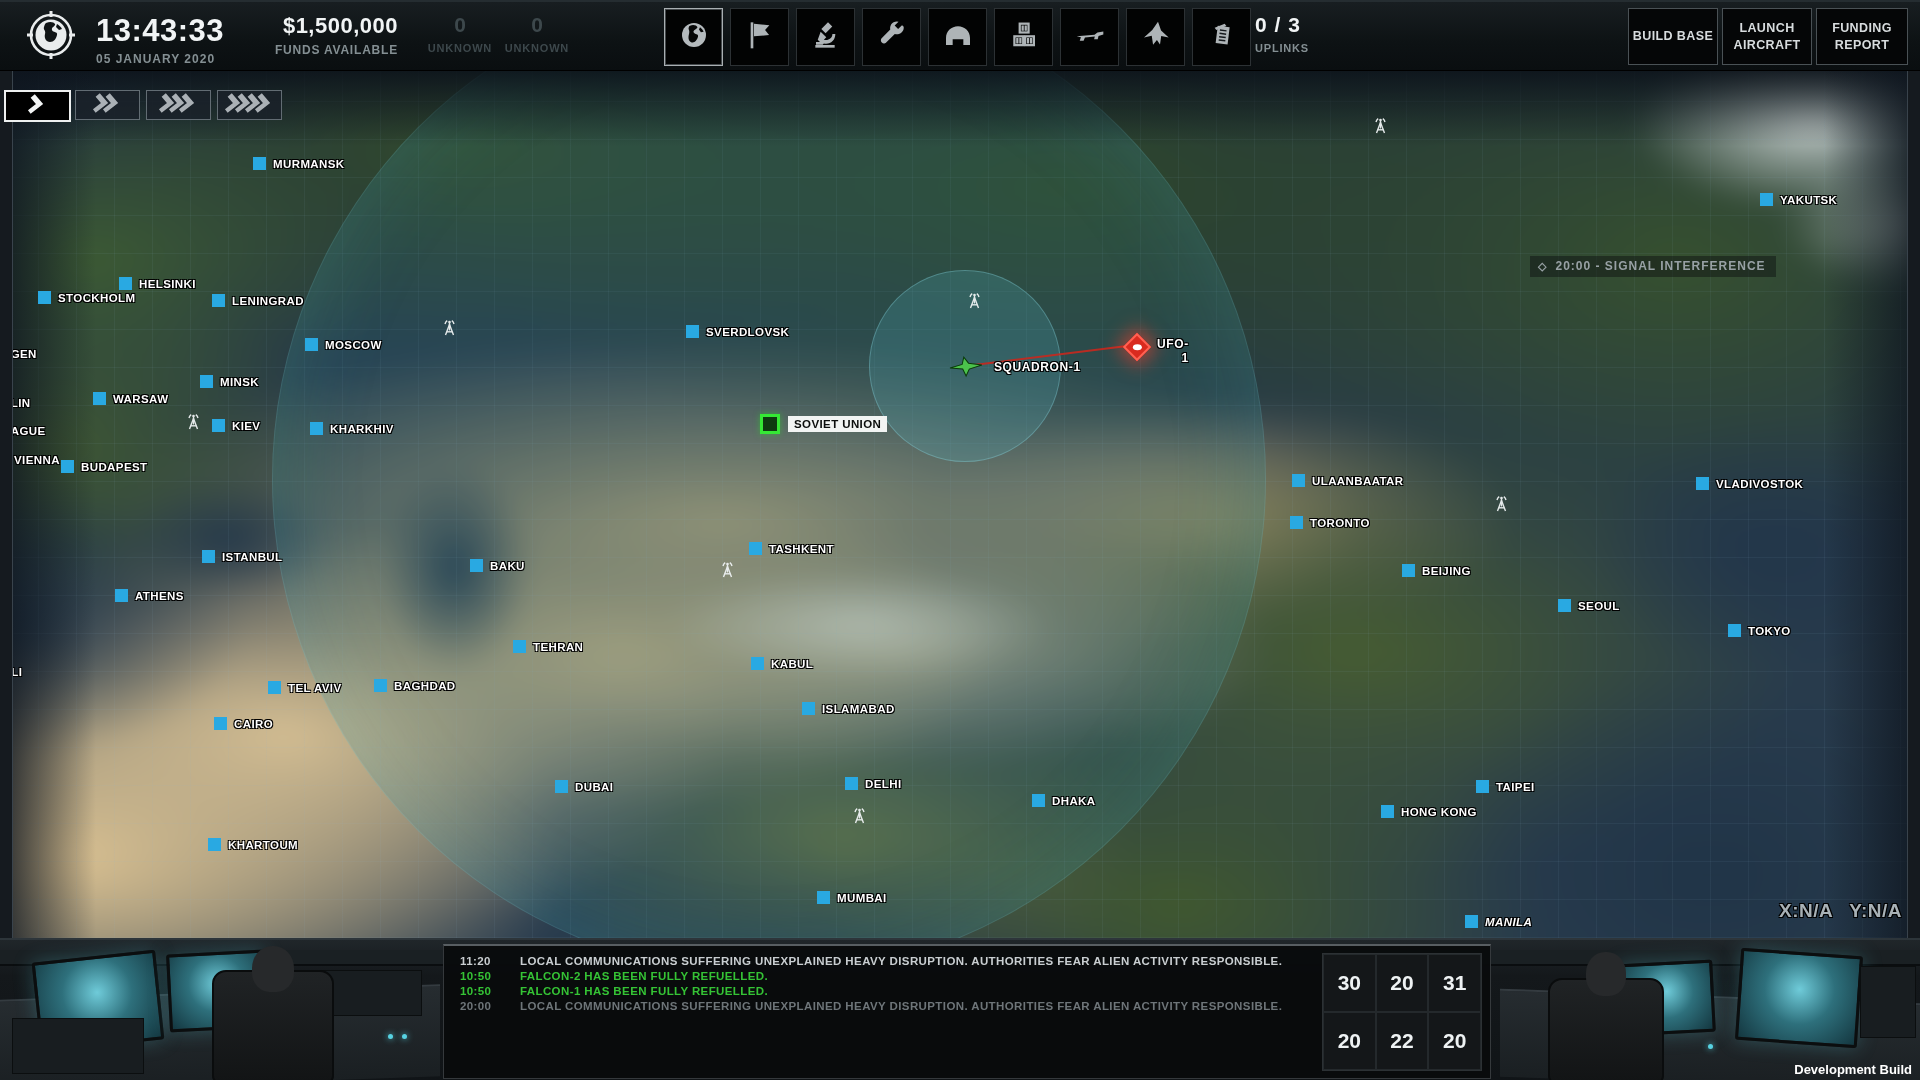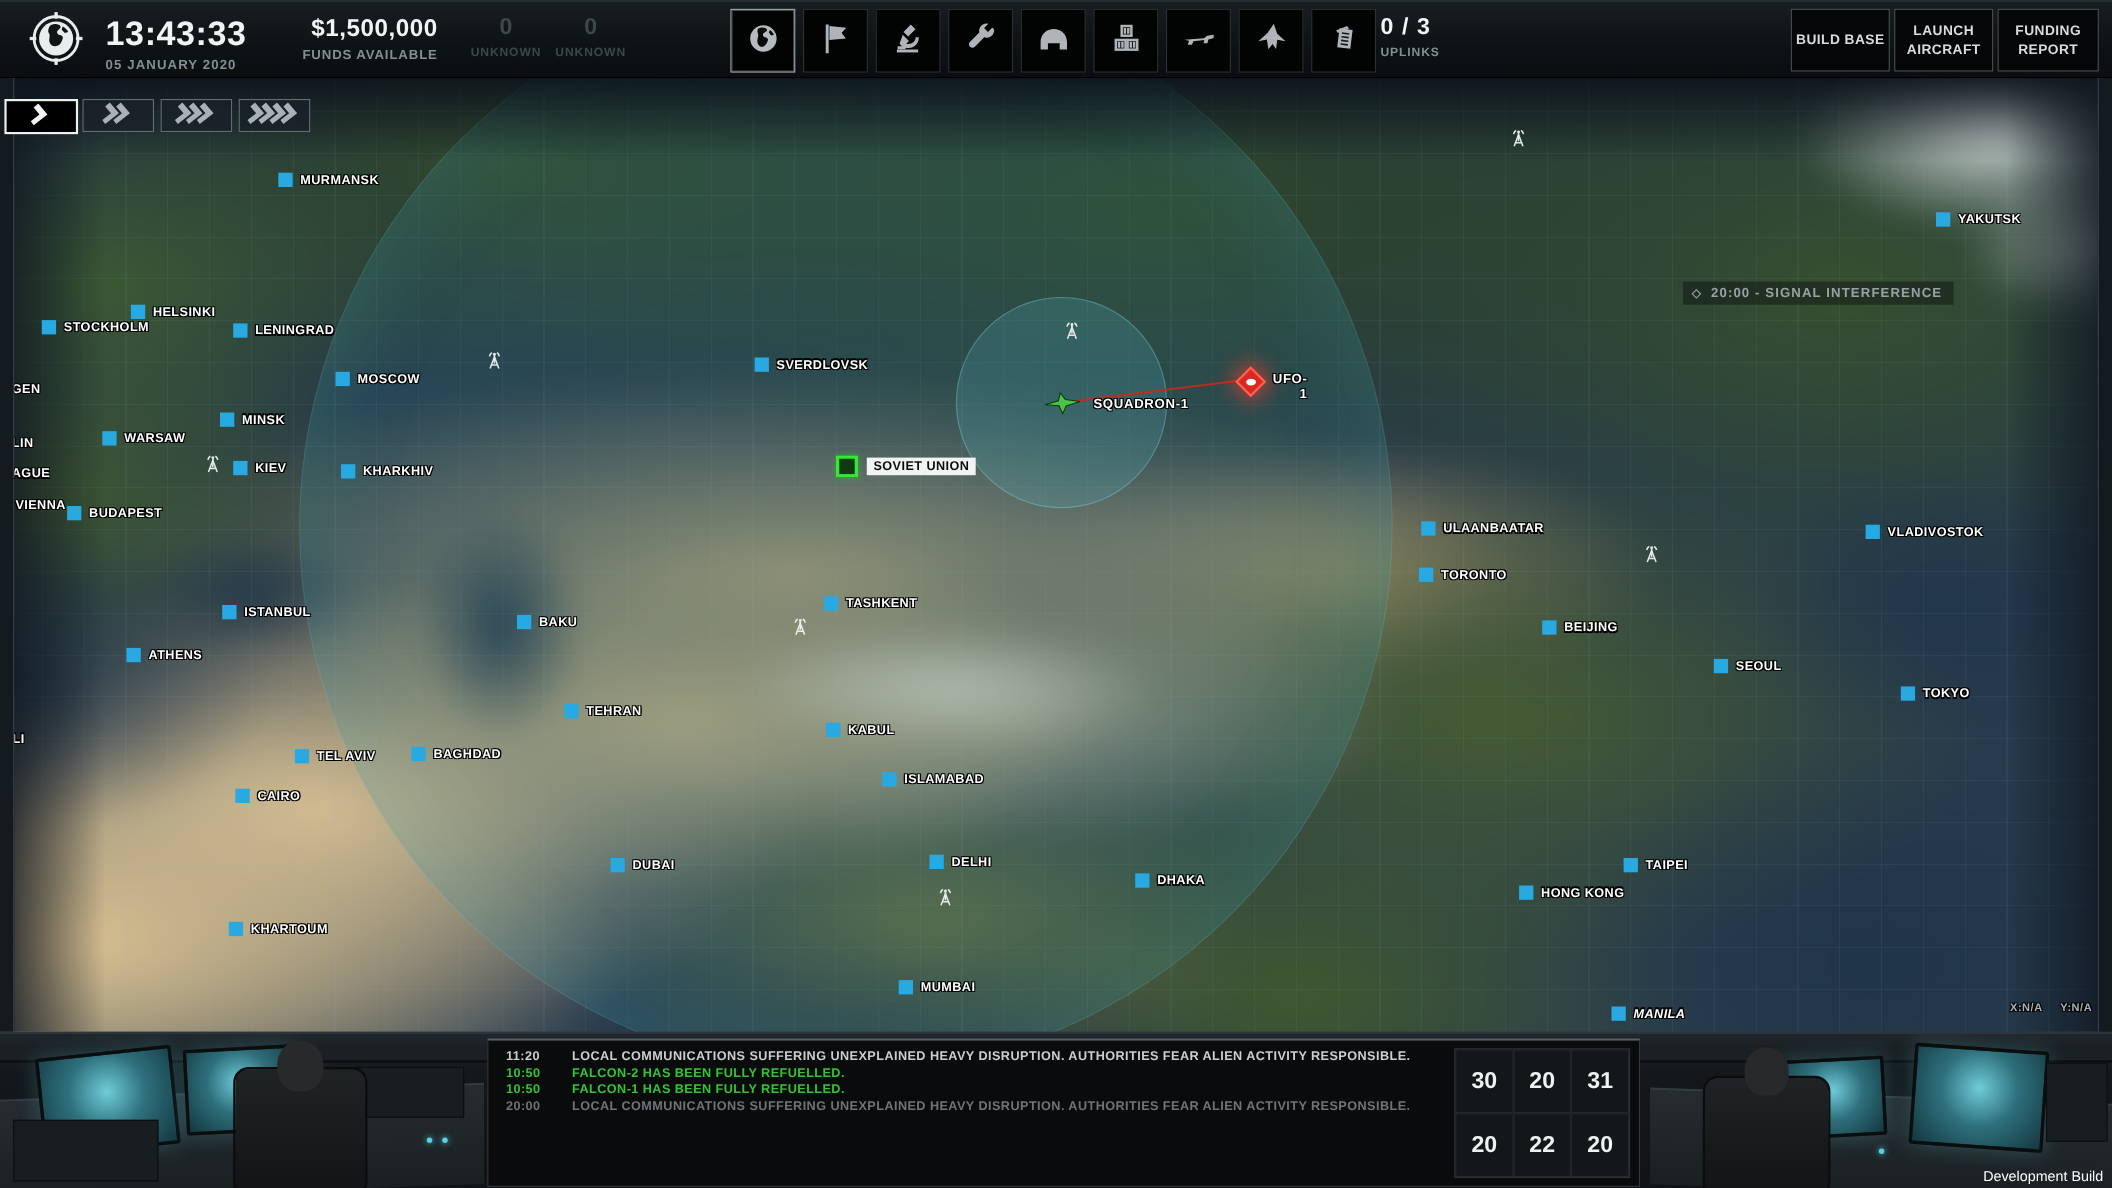--- a/index.html
+++ b/index.html
@@ -101,36 +101,36 @@
   .ufo-label{position:absolute;left:30px;top:0;font-weight:bold;font-size:12px;color:#fff;letter-spacing:.6px;text-align:right;}
   .squadron-marker{position:absolute;z-index:30;display:flex;align-items:center;gap:10px;}
   .squadron-label{font-weight:bold;font-size:12px;color:#fff;letter-spacing:.6px;white-space:nowrap;}
   .intercept{position:absolute;inset:0;z-index:24;pointer-events:none;}
 
   .interference{position:absolute;z-index:26;display:flex;align-items:center;gap:8px;
                 background:rgba(10,14,16,.45);padding:3px 10px 4px 8px;
                 font-weight:bold;font-size:12px;color:#98a1a5;letter-spacing:1px;white-space:nowrap;}
   .interf-icon{font-size:11px;color:#98a1a5;}
   .coords{position:absolute;right:18px;bottom:16px;z-index:26;display:flex;gap:16px;
-          font-weight:bold;font-size:10px;color:#a8b1b6;letter-spacing:.5px;}
+          font-weight:bold;font-size:19px;color:#a8b1b6;letter-spacing:.5px;}
 
   
   .controlroom{position:absolute;left:0;top:938px;width:1920px;height:142px;z-index:55;
                background:linear-gradient(180deg,#20262a 0%,#14181b 25%,#101417 100%);
                border-top:2px solid #2d353a;overflow:hidden;}
   .cr-beam{position:absolute;left:0;top:10px;width:1920px;height:14px;background:#1a2023;border-bottom:2px solid #0a0d0f;}
   .cr-desk{position:absolute;background:linear-gradient(180deg,#262c30,#1a1f22);border-top:2px solid #343b40;}
   .cr-screen{position:absolute;border:3px solid #0b0e0f;border-radius:3px;
              background:radial-gradient(circle at 50% 40%, #6fcbd9 0%, #2e707c 45%, #143740 100%);
              box-shadow:0 0 20px rgba(90,200,215,.28);}
   .cr-panel{position:absolute;background:#181d20;border:1px solid #0b0e0f;}
   .cr-chair{position:absolute;background:linear-gradient(180deg,#202325,#121415);border:2px solid #0a0c0d;border-radius:14px 14px 8px 8px;}
   .cr-head{position:absolute;background:#27292b;border-radius:48% 48% 42% 42%;}
   .cr-light{position:absolute;width:5px;height:5px;border-radius:50%;background:#57d2e2;box-shadow:0 0 6px #57d2e2;}
-  .devbuild{position:absolute;right:8px;bottom:5px;z-index:65;font-weight:normal;font-size:13px;color:#fff;}
+  .devbuild{position:absolute;right:8px;bottom:5px;z-index:65;font-weight:bold;font-size:13px;color:#fff;}
 
   
   .eventlog{position:absolute;left:443px;top:944px;width:1046px;height:132px;z-index:60;
             background:rgba(9,11,12,.97);border:1px solid #35393c;border-top:2px solid #585e62;}
   .log-rows{position:absolute;left:16px;top:9px;right:180px;}
   .log-row{display:flex;font-weight:bold;font-size:11.5px;letter-spacing:.4px;line-height:12px;margin-bottom:3px;}
   .log-time{width:60px;flex:0 0 60px;}
   .log-row.white{color:#c9ced1;}
   .log-row.green{color:#35c335;}
   .log-row.dim{color:#6e7579;}

